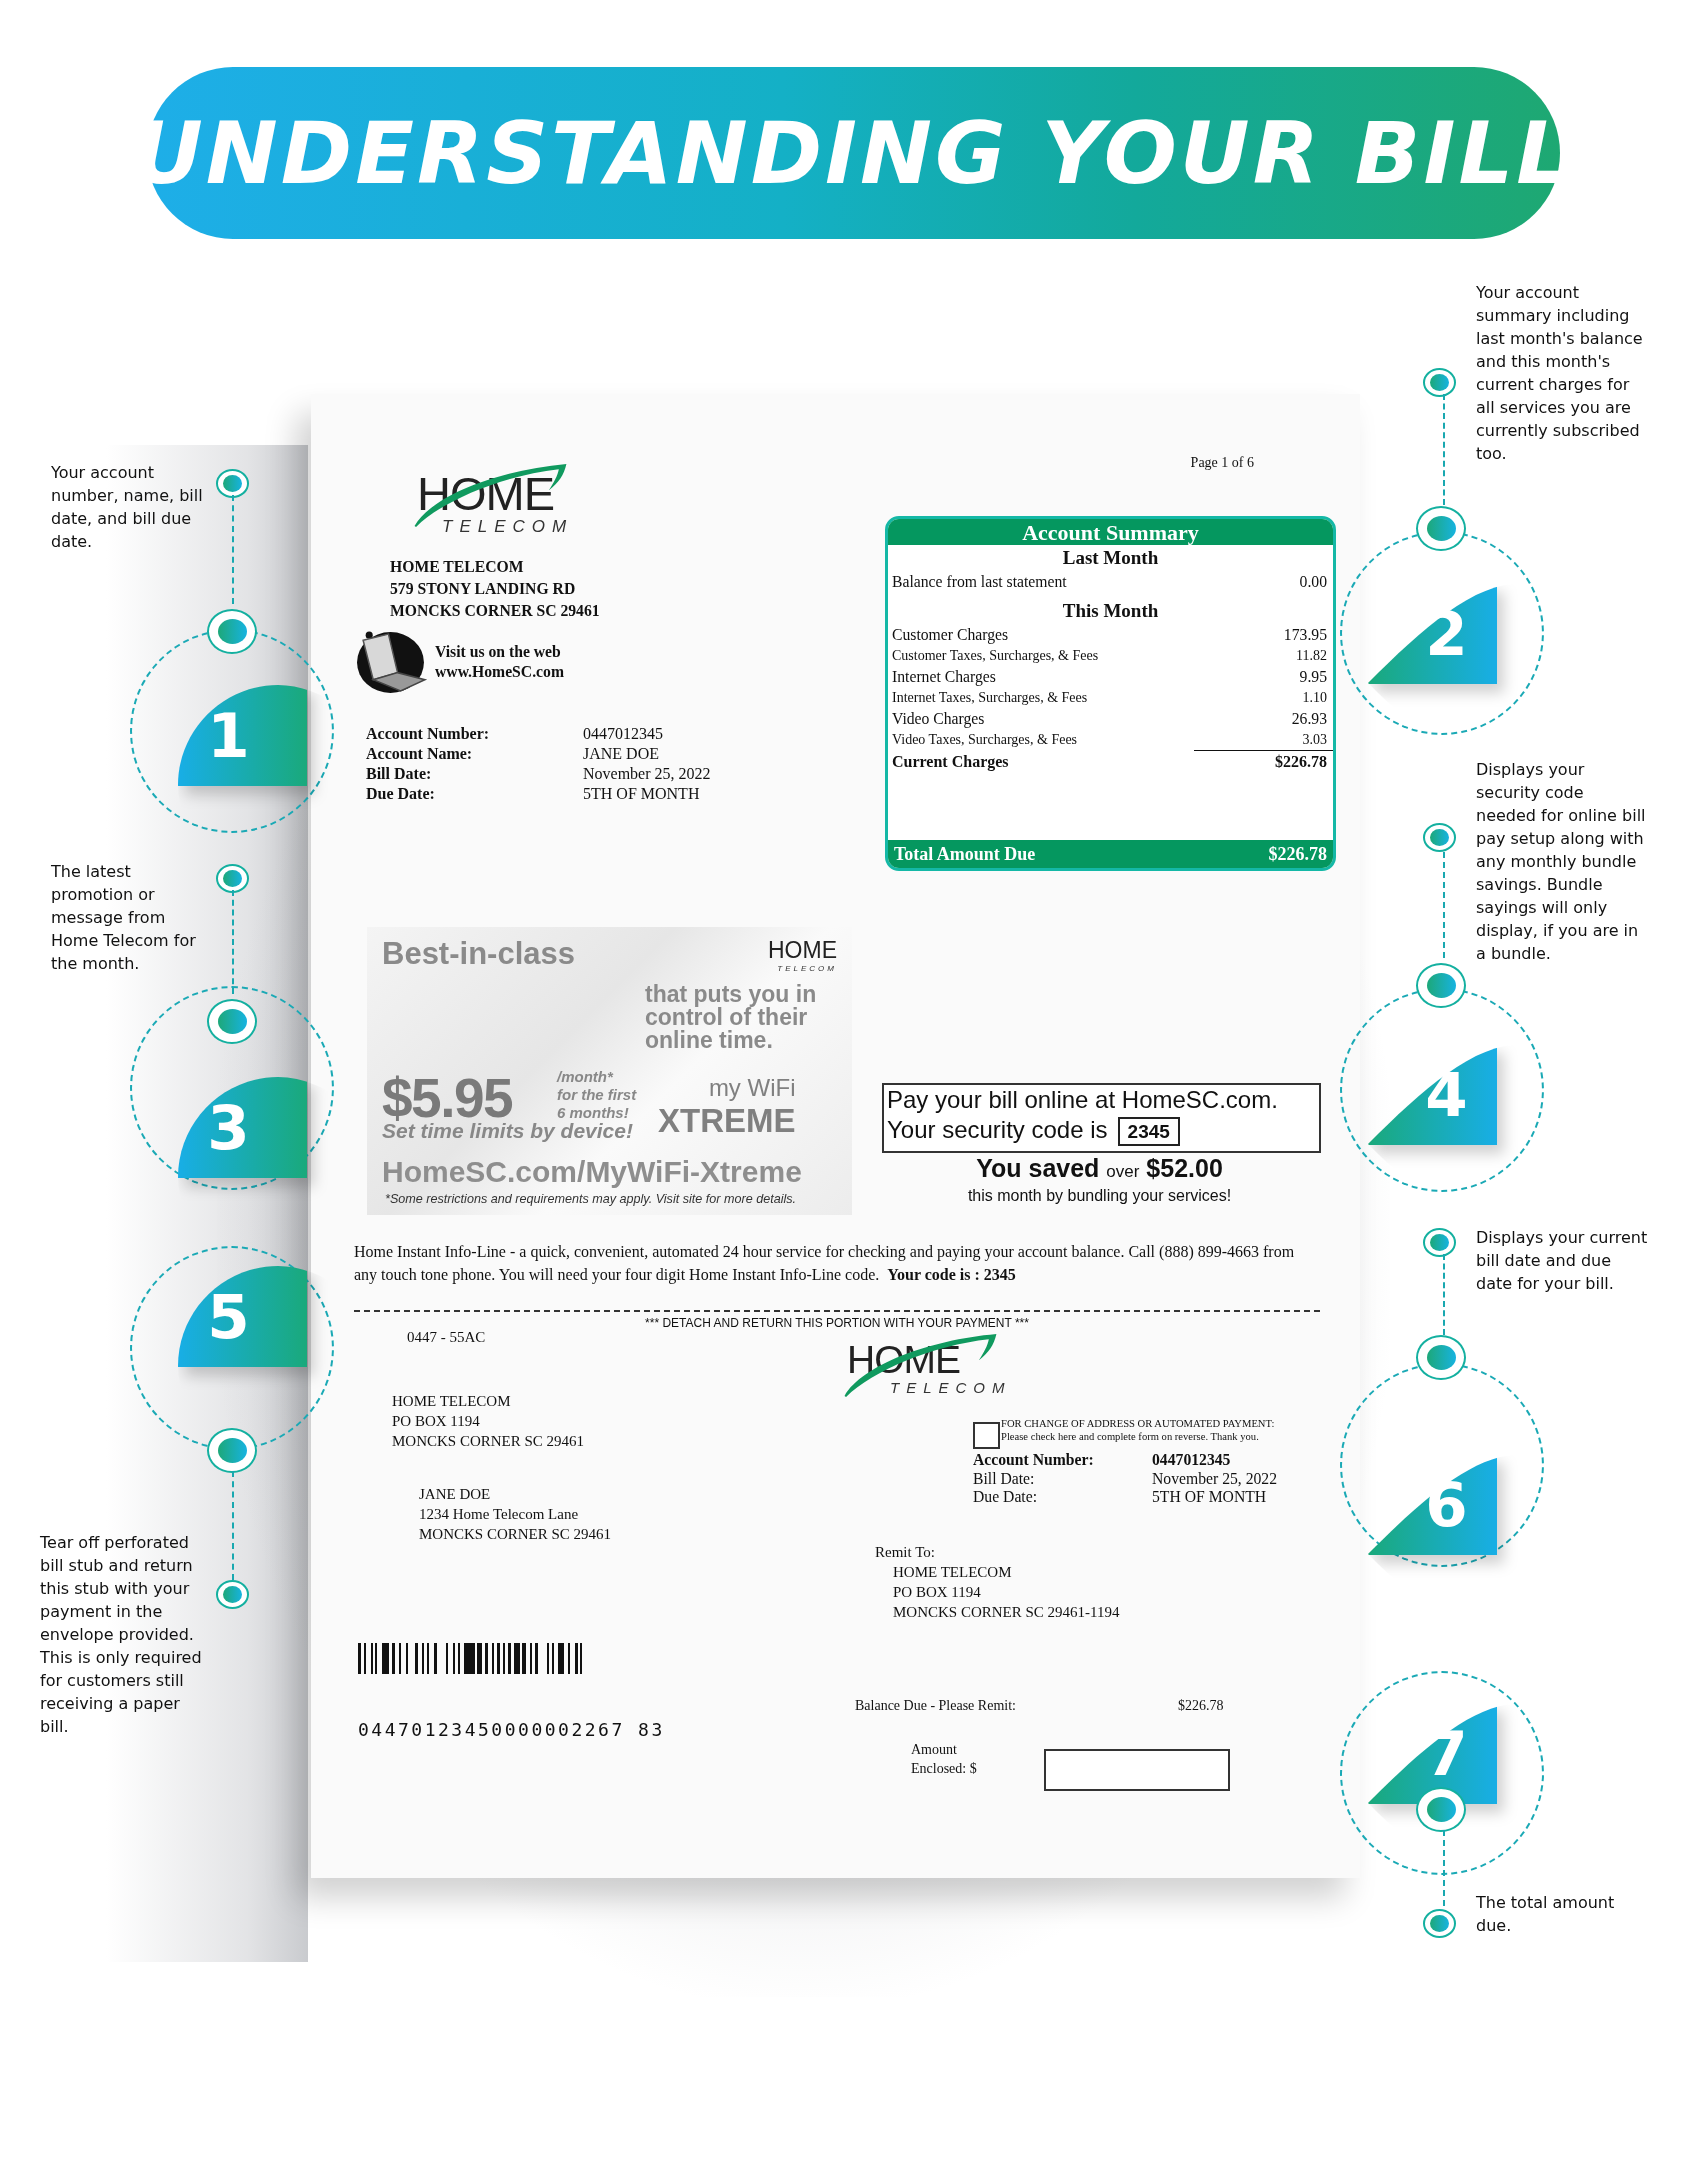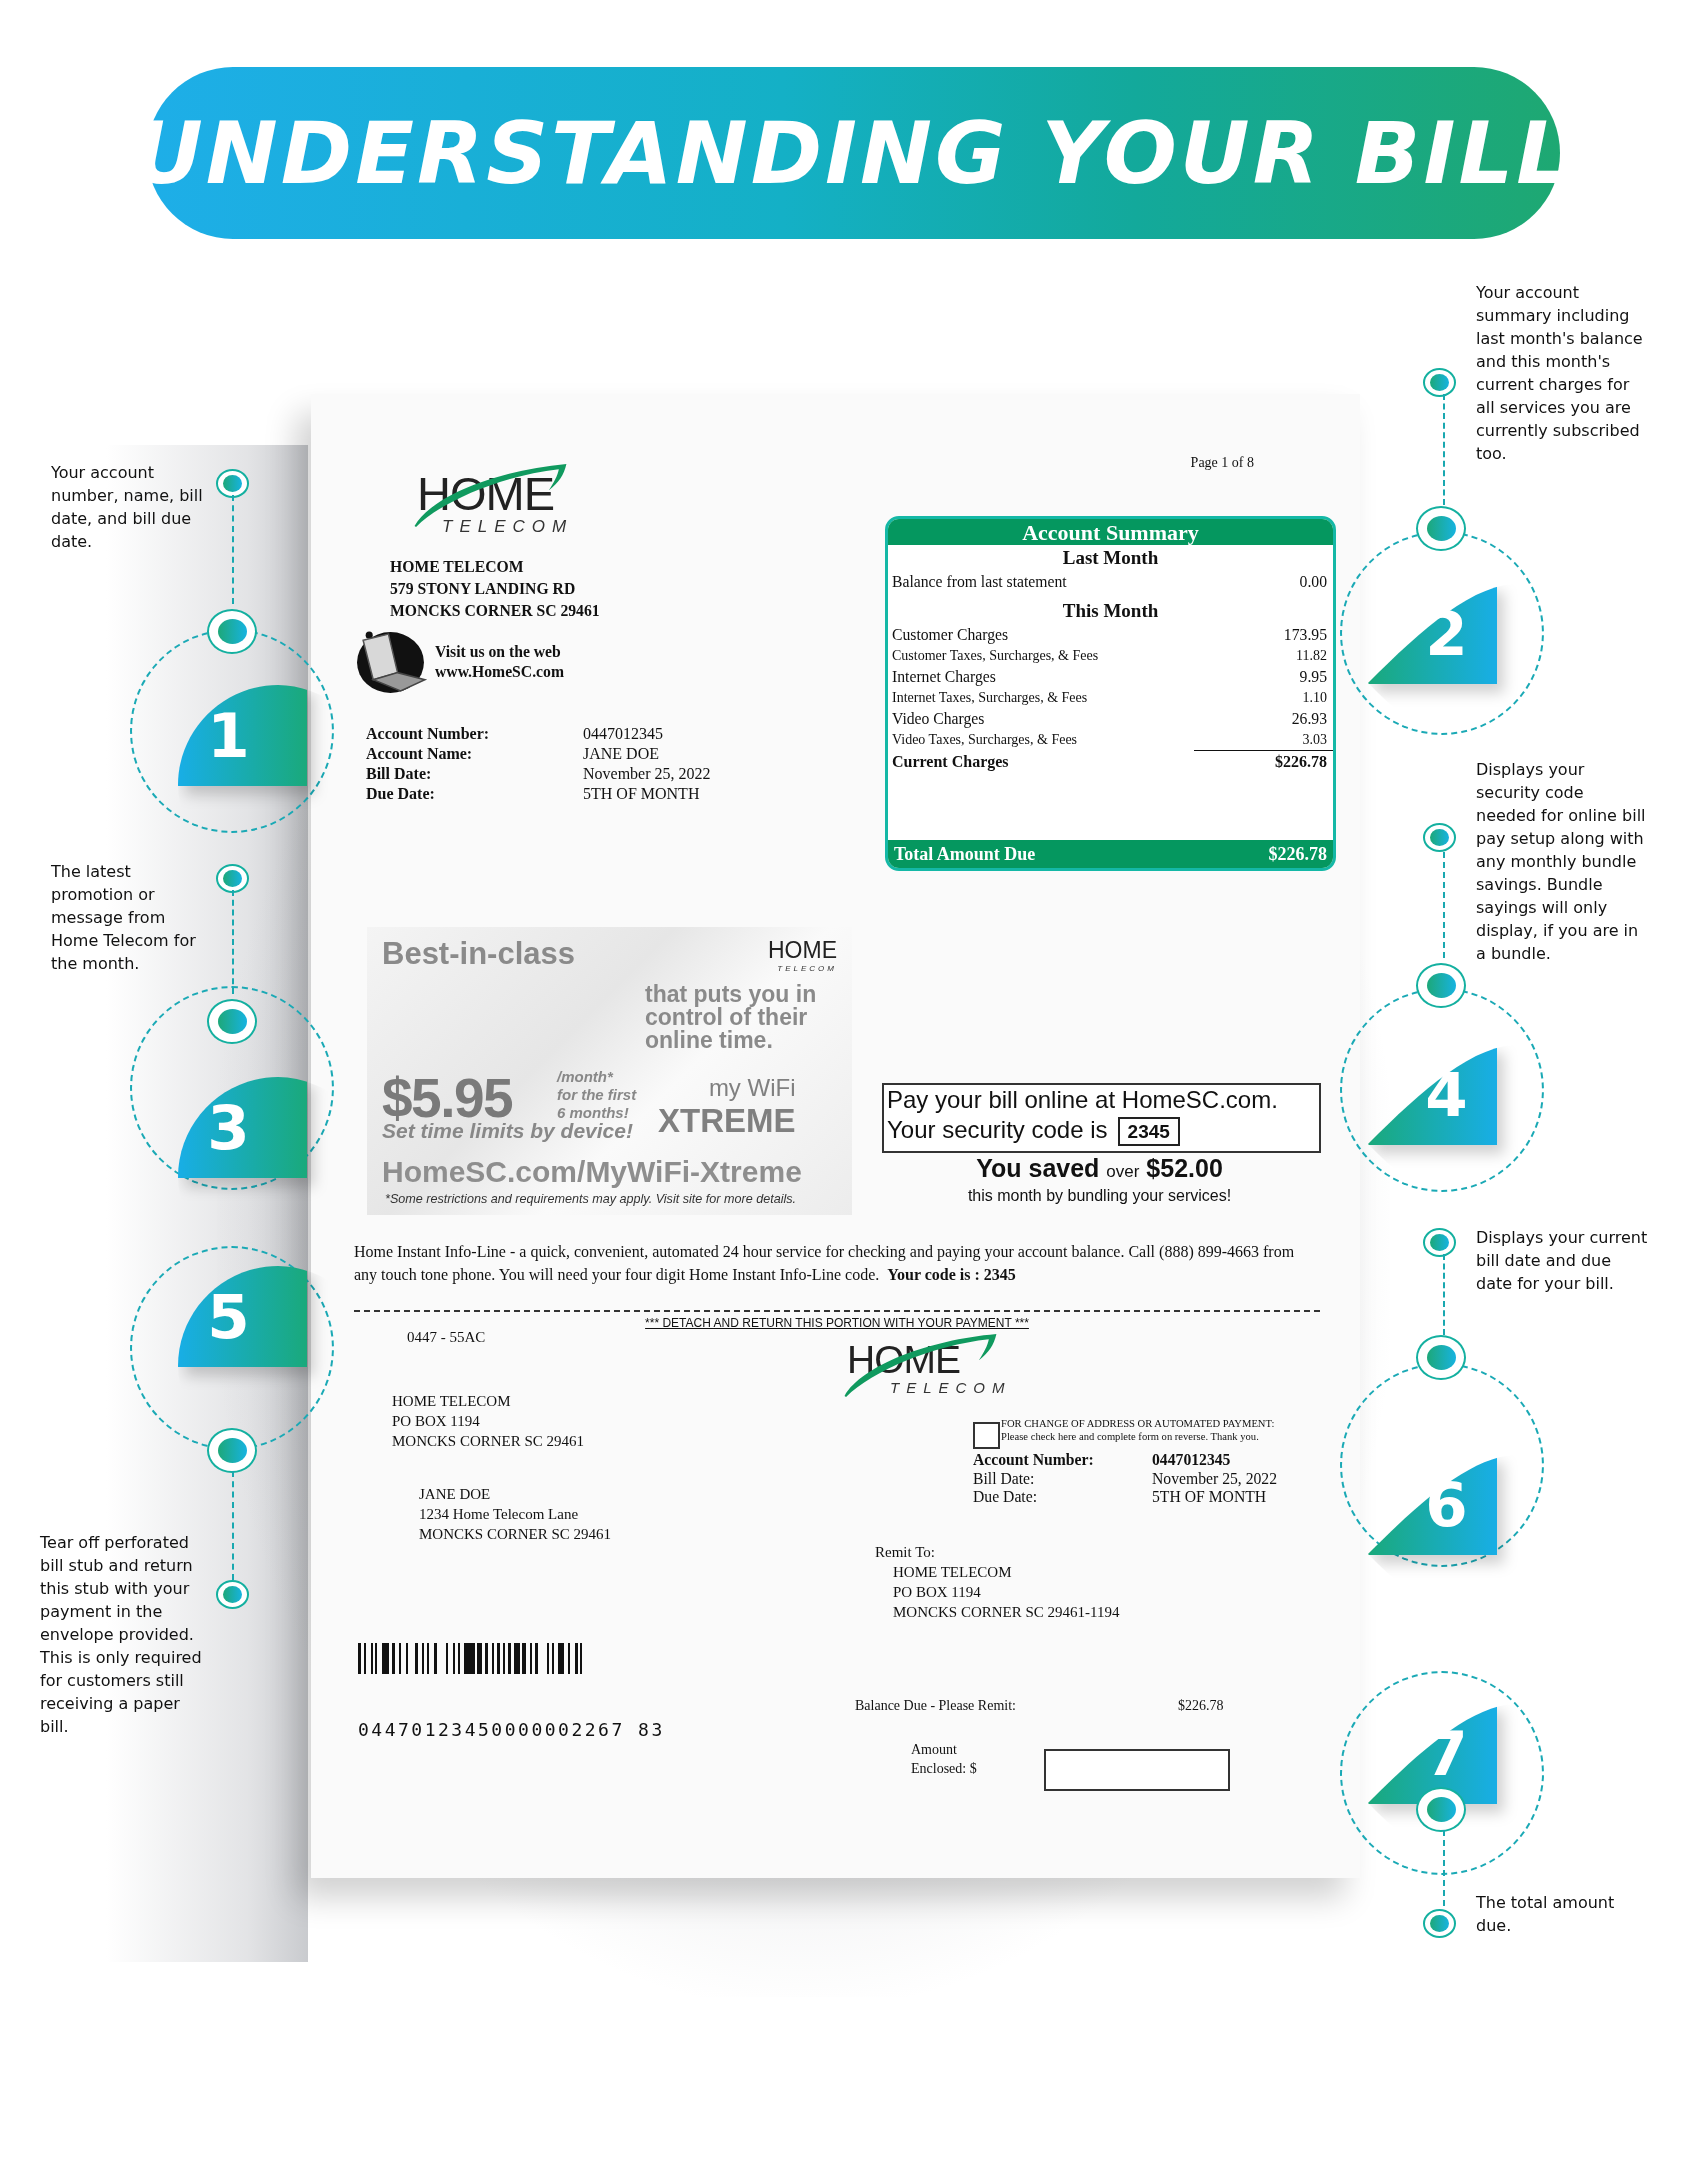--- a/index.html
+++ b/index.html
@@ -78,21 +78,21 @@
   
   .pay-box { left:882px; top:1083px; width:435px; height:66px; border:2.5px solid #333; background:#fff; }
   .pay-line { font-size:24px; line-height:30px; padding-left:3px; font-family:"Liberation Sans Narrow","Liberation Sans", sans-serif; }
   .code-box { display:inline-block; border:2.5px solid #222; font-size:19px; padding:0 8px; margin-left:10px; font-weight:bold; line-height:25px; }
   .saved { left:882px; top:1154px; width:435px; text-align:center; font-size:25px; font-weight:bold; }
   .saved .over { font-weight:normal; font-size:17px; }
   .saved-sub { left:882px; top:1187px; width:435px; text-align:center; font-size:16px; }
 
   .infoline { left:354px; top:1240px; width:961px; font-size:16px; line-height:23px; }
   .perforation { left:354px; top:1310px; width:966px; border-top:2px dashed #333; }
-  .detach { left:354px; top:1316px; width:966px; text-align:center; font-size:12px;text-decoration:underline; }
+  .detach { left:354px; top:1316px; width:966px; text-align:center; font-size:12px; }
 
   .stub-text { font-size:15px; line-height:20px; }
   .checkbox { left:973px; top:1422px; width:23px; height:23px; border:2px solid #333; background:#fff; }
   .change-note { left:1001px; top:1417px; font-size:10.6px; line-height:13px; }
   .stub-grid { display:grid; grid-template-columns:179px 182px; font-size:15.7px; line-height:18.7px; }
 
   .barcode { left:358px; top:1643px; width:485px; height:31px; display:flex; align-items:stretch; gap:0; }
   .barcode span { display:block; background:#111; }
   .scanline { left:358px; top:1719px; font-family:"DejaVu Sans Mono", monospace; font-size:18px; letter-spacing:2.5px; }
   .amount-box { left:1044px; top:1749px; width:182px; height:38px; border:2px solid #333; background:#fff; }
@@ -138,21 +138,21 @@
 <div class="abs paper">
 
   <div class="logo" style="left:106px; top:76px;">
     <svg class="logo-swoosh" width="162" height="71" viewBox="0 0 320 140" style="left:-5px; top:-10px;">
       <path d="M5 130 C 40 70 170 20 305 8 C 300 30 290 45 270 60 C 280 45 288 30 290 18 C 180 30 60 80 8 132 Z" fill="#109a5f"></path>
     </svg>
     <div class="logo-home">HOME</div>
     <div class="logo-tele" style="margin-left:25px;">TELECOM</div>
   </div>
 
-  <div class="abs serif" style="right:106px; top:61px; font-size:14px;">Page 1 of 8</div>
+  <div class="abs serif" style="right:106px; top:61px; font-size:14px;">Page 1 of 6</div>
 
   <div class="abs serif company-addr" style="left:79px; top:162px;">
     <div>HOME TELECOM</div>
     <div>579 STONY LANDING RD</div>
     <div>MONCKS CORNER  SC  29461</div>
   </div>
 
   <div class="abs" style="left:43px; top:235px; display:flex; align-items:center;">
     <svg width="76" height="66" viewBox="0 0 150 130">
       <ellipse cx="72" cy="66" rx="66" ry="60" fill="#111"></ellipse>

